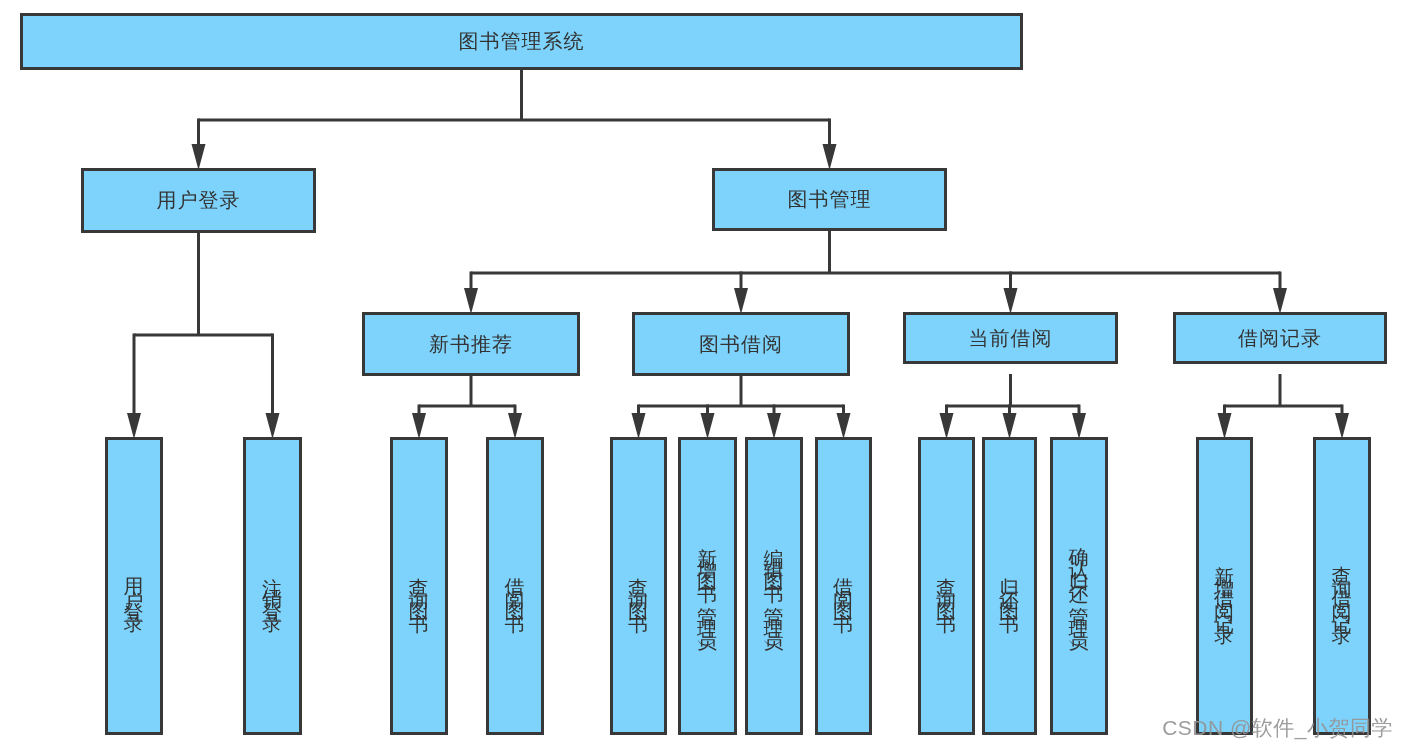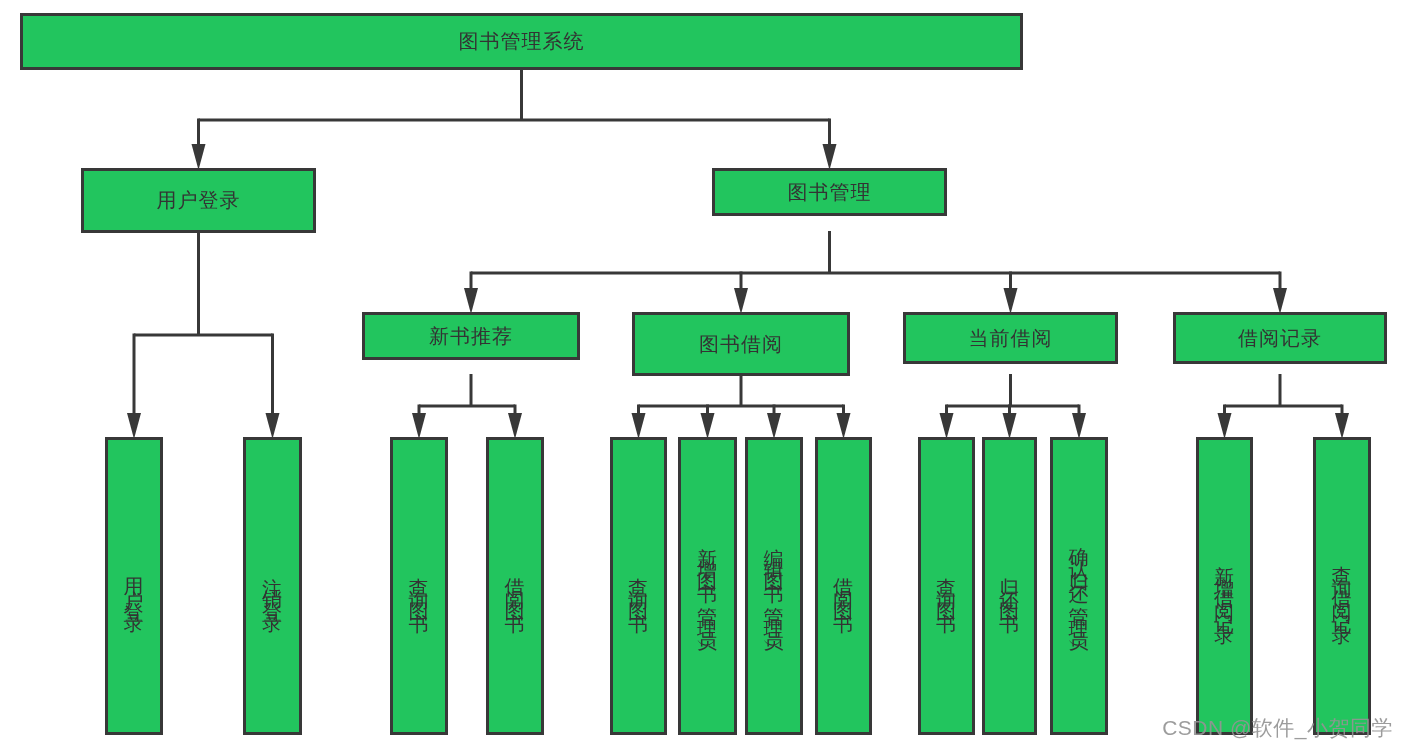--- a/index.html
+++ b/index.html
@@ -8,21 +8,21 @@
     width:1405px;height:747px;
     background:#ffffff;
     font-family:"Liberation Sans","DejaVu Sans",sans-serif;
     overflow:hidden;
   }
   #connectors{position:absolute;left:0;top:0;pointer-events:none;}
   .node{
     position:absolute;
     box-sizing:border-box;
     border:3px solid #383838;
-    background:#22c55e;
+    background:#7dd3fc;
     color:#333333;
     display:flex;align-items:center;justify-content:center;
     z-index:1;
   }
   .node.h{
     font-size:20px;
     letter-spacing:1px;
     white-space:nowrap;
   }
   .node.v{
@@ -96,22 +96,22 @@
       <line x1="1280" y1="374" x2="1280" y2="406" stroke="#383838" stroke-width="3"></line>
       <line x1="1224.5" y1="406" x2="1342" y2="406" stroke="#383838" stroke-width="3"></line>
       <line x1="1224.5" y1="404.5" x2="1224.5" y2="427" stroke="#383838" stroke-width="3"></line>
       <polygon points="1224.5,439 1217.5,413 1231.5,413" fill="#383838"></polygon>
       <line x1="1342" y1="404.5" x2="1342" y2="427" stroke="#383838" stroke-width="3"></line>
       <polygon points="1342,439 1335,413 1349,413" fill="#383838"></polygon>
     </svg>
   <span class="watermark">CSDN @软件_小贺同学</span>
 <div class="node h" style="left: 20px; top: 13px; width: 1003px; height: 57px;">图书管理系统</div>
     <div class="node h" style="left: 81px; top: 168px; width: 235px; height: 65px;">用户登录</div>
-    <div class="node h" style="left: 712px; top: 168px; width: 235px; height: 48px;">图书管理</div>
-    <div class="node h" style="left: 362px; top: 312px; width: 218px; height: 48px;">新书推荐</div>
+    <div class="node h" style="left: 712px; top: 168px; width: 235px; height: 63px;">图书管理</div>
+    <div class="node h" style="left: 362px; top: 312px; width: 218px; height: 64px;">新书推荐</div>
     <div class="node h" style="left: 632px; top: 312px; width: 218px; height: 64px; font-family: Liberation Mono, monospace;">图书借阅</div>
     <div class="node h" style="left: 903px; top: 312px; width: 215px; height: 52px;">当前借阅</div>
     <div class="node h" style="left: 1173px; top: 312px; width: 214px; height: 52px;">借阅记录</div>
     <div class="node v" style="left: 105px; top: 437px; width: 58px; height: 298px;">用户登录</div>
     <div class="node v" style="left: 243px; top: 437px; width: 59px; height: 298px;">注销登录</div>
     <div class="node v" style="left: 390px; top: 437px; width: 58px; height: 298px;">查询图书</div>
     <div class="node v" style="left: 486px; top: 437px; width: 58px; height: 298px;">借阅图书</div>
     <div class="node v" style="left: 610px; top: 437px; width: 57px; height: 298px;">查询图书</div>
     <div class="node v" style="left: 678px; top: 437px; width: 59px; height: 298px;">新增图书（管理员）</div>
     <div class="node v" style="left: 745px; top: 437px; width: 58px; height: 298px;">编辑图书（管理员）</div>

